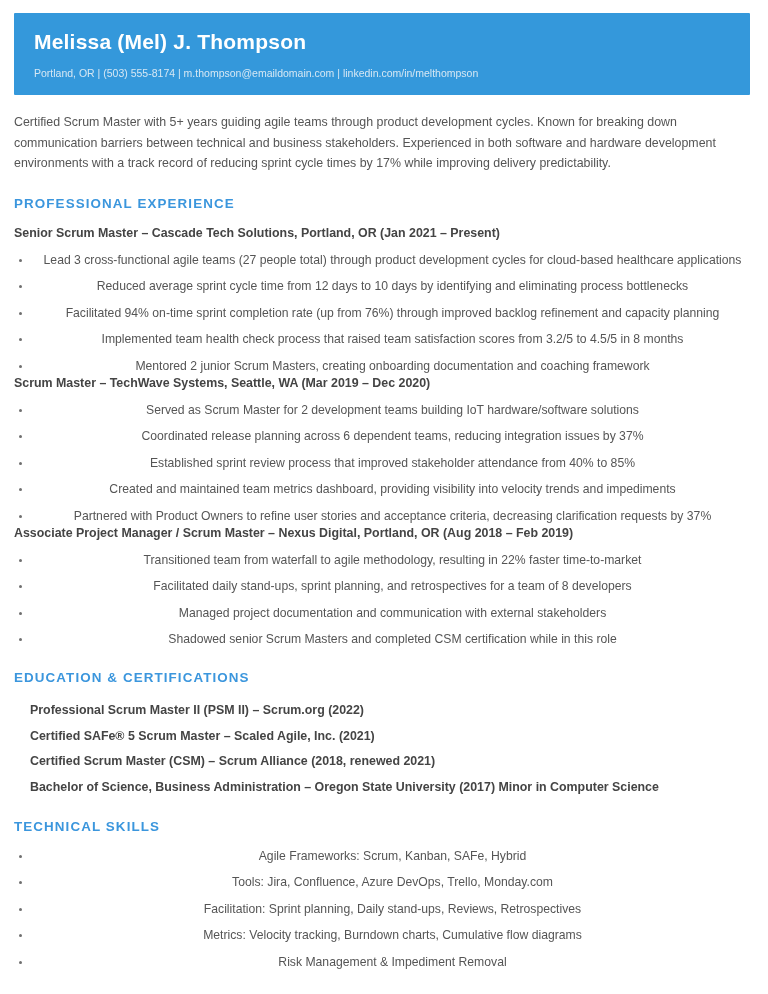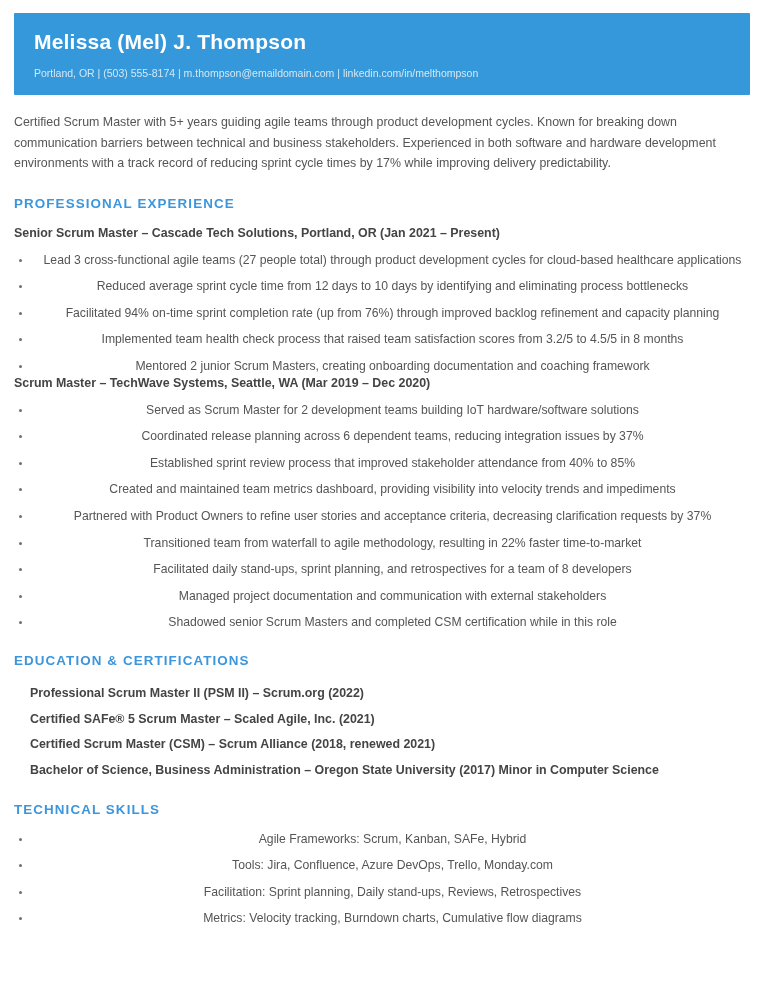--- a/index.html
+++ b/index.html
@@ -192,20 +192,21 @@
           <ul class="bullets">
             <li>Served as Scrum Master for 2 development teams building IoT hardware/software solutions</li>
             <li>Coordinated release planning across 6 dependent teams, reducing integration issues by 37%</li>
             <li>Established sprint review process that improved stakeholder attendance from 40% to 85%</li>
             <li>Created and maintained team metrics dashboard, providing visibility into velocity trends and impediments</li>
             <li>Partnered with Product Owners to refine user stories and acceptance criteria, decreasing clarification requests by 37%</li>
           </ul>
         </div>
 
         <div class="job-block">
+          <div class="job-title">Associate Project Manager / Scrum Master – Nexus Digital, Portland, OR (Aug 2018 – Feb 2019)</div>
           <ul class="bullets">
             <li>Transitioned team from waterfall to agile methodology, resulting in 22% faster time-to-market</li>
             <li>Facilitated daily stand-ups, sprint planning, and retrospectives for a team of 8 developers</li>
             <li>Managed project documentation and communication with external stakeholders</li>
             <li>Shadowed senior Scrum Masters and completed CSM certification while in this role</li>
           </ul>
         </div>
 
       </div>
     </div>
@@ -220,18 +221,19 @@
       </ul>
     </div>
 
     <div class="section skills-section">
       <h2 class="section-title">TECHNICAL SKILLS</h2>
       <ul class="bullets">
         <li>Agile Frameworks: Scrum, Kanban, SAFe, Hybrid</li>
         <li>Tools: Jira, Confluence, Azure DevOps, Trello, Monday.com</li>
         <li>Facilitation: Sprint planning, Daily stand-ups, Reviews, Retrospectives</li>
         <li>Metrics: Velocity tracking, Burndown charts, Cumulative flow diagrams</li>
+        <li>Risk Management &amp; Impediment Removal</li>
 
       </ul>
     </div>
 
   </div>
 </div>
 
 </body></html>

